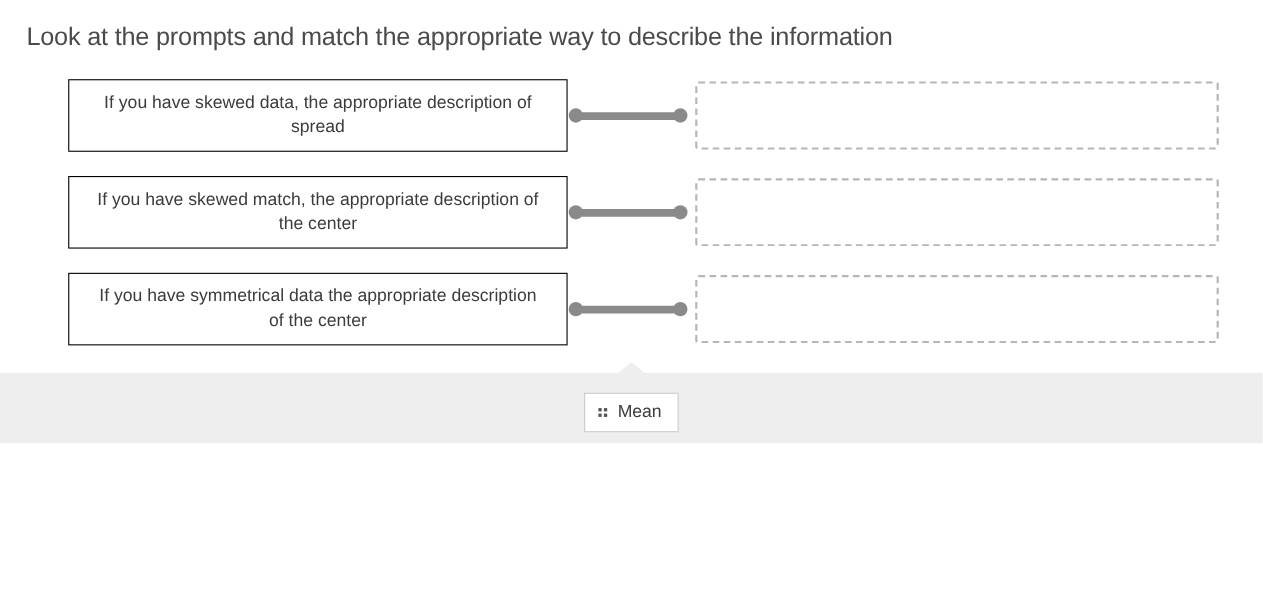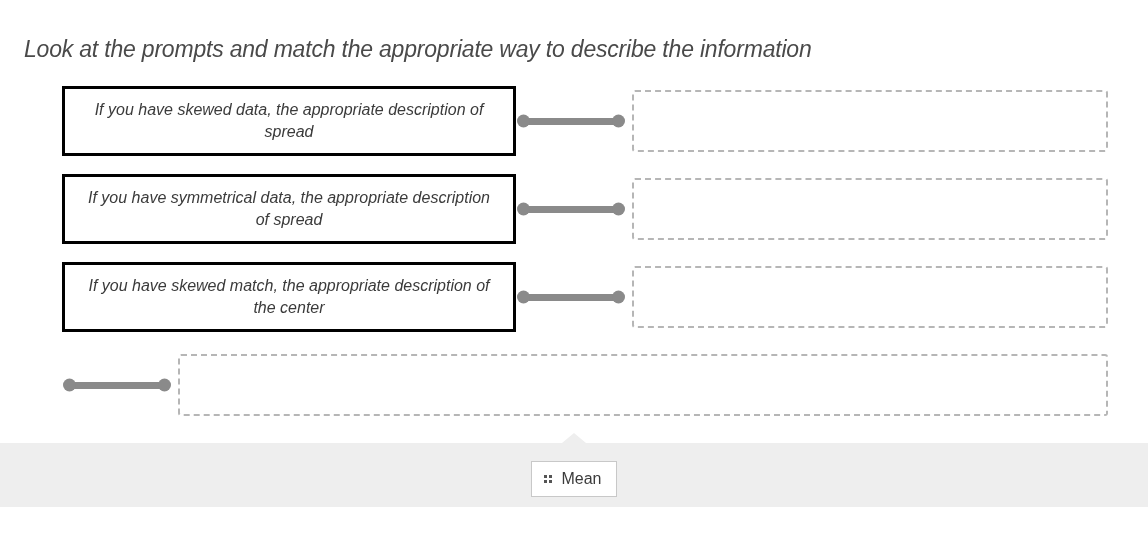--- a/index.html
+++ b/index.html
@@ -3,22 +3,21 @@
   <meta charset="utf-8">
   <style>
     * { box-sizing: border-box; margin: 0; padding: 0; }
     body {
       font-family: -apple-system, BlinkMacSystemFont, "Helvetica Neue", Arial, sans-serif;
       background: #ffffff;
       width: 1148px;
       color: #333;
     }
     .container {
-      padding: 36px 24px 0 24px;
-      font-style: italic;
+      padding: 20px 24px 0 24px;
     }
     .question-text {
       font-size: 23px;
       color: #4a4a4a;
       font-weight: 400;
       margin-bottom: 28px;
       letter-spacing: -0.2px;
     }
     .match-area {
       padding-left: 38px;
@@ -26,21 +25,21 @@
     }
     .match-row {
       display: flex;
       align-items: center;
       margin-bottom: 28px;
       height: 60px;
     }
     .prompt-box {
       width: 454px;
       min-height: 60px;
-      border: 3px solid #000000;
+      border: 1px solid #000000;
       display: flex;
       align-items: center;
       justify-content: center;
       text-align: center;
       padding: 10px 22px;
       font-size: 16px;
       color: #3b3b3b;
       line-height: 1.35;
       background: #fff;
     }
@@ -125,33 +124,29 @@
   <div class="question-text">Look at the prompts and match the appropriate way to describe the information</div>
 
   <div class="match-area">
 
     <div class="match-row">
       <div class="prompt-box">If you have skewed data, the appropriate description of spread</div>
       <div class="connector"></div>
       <div class="drop-box"></div>
     </div>
 
-    <div class="match-row">
-      <div class="prompt-box">If you have symmetrical data, the appropriate description of spread</div>
-      <div class="connector"></div>
-      <div class="drop-box"></div>
-    </div>
 
     <div class="match-row">
       <div class="prompt-box">If you have skewed match, the appropriate description of the center</div>
       <div class="connector"></div>
       <div class="drop-box"></div>
     </div>
 
     <div class="match-row">
+      <div class="prompt-box">If you have symmetrical data the appropriate description of the center</div>
       <div class="connector"></div>
       <div class="drop-box"></div>
     </div>
 
   </div>
 </div>
 
 <div class="answers-bar">
   <div class="answer-chip">
     <span class="grip">

